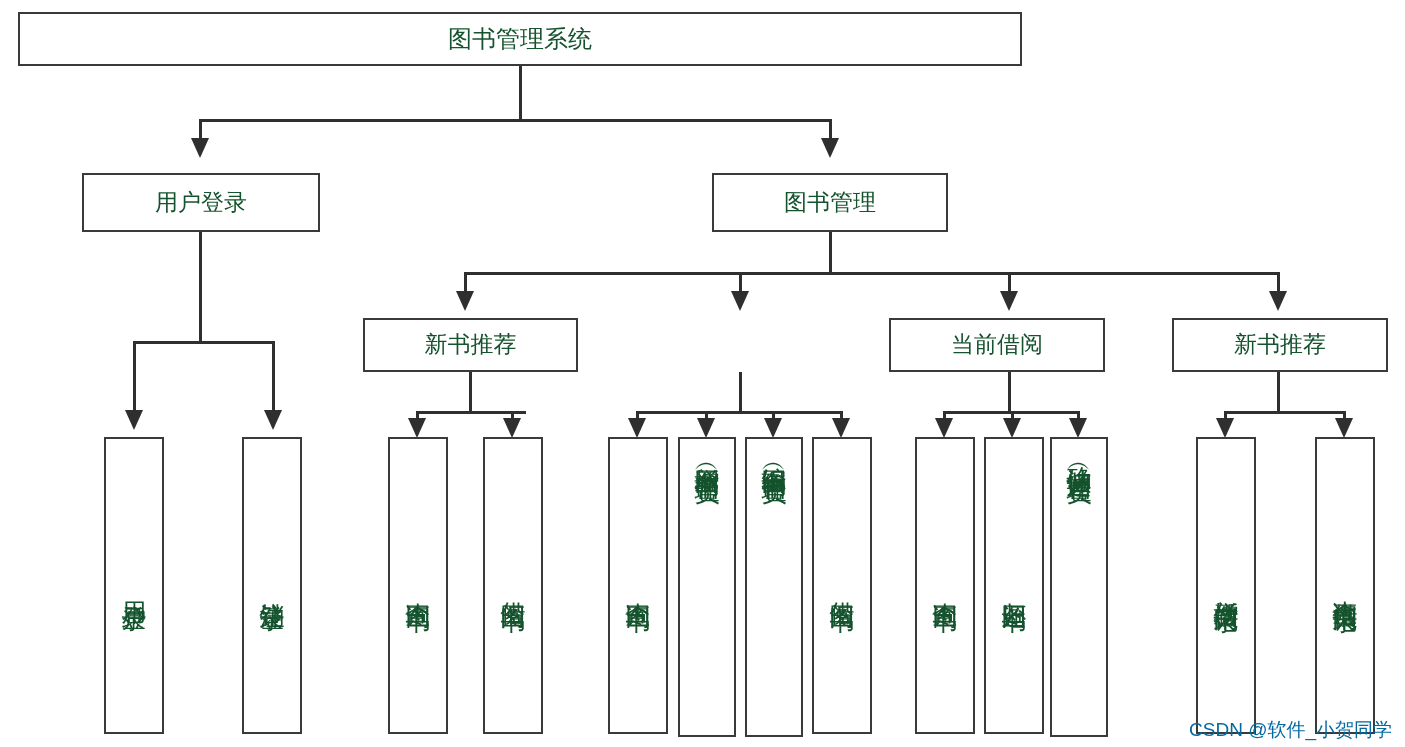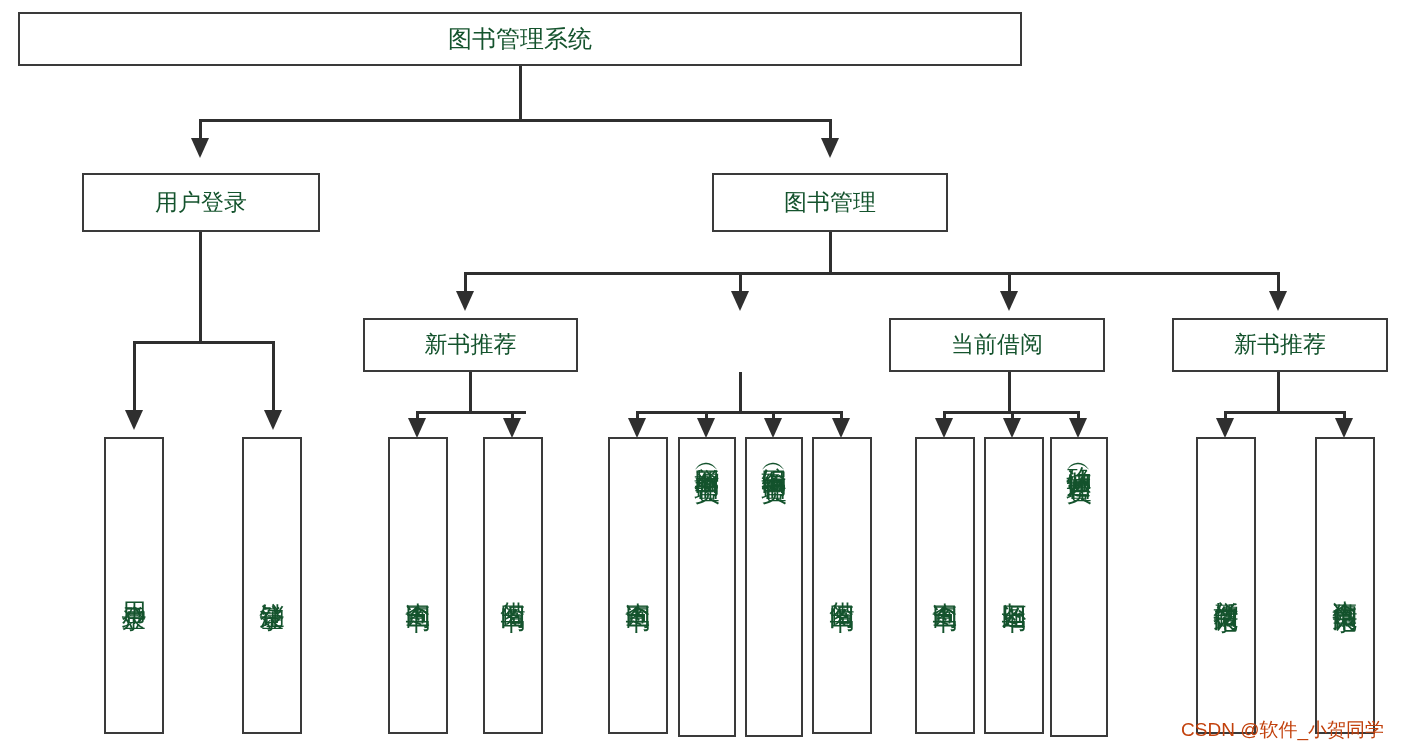--- a/index.html
+++ b/index.html
@@ -74,24 +74,24 @@
     height: 0;
     border-left: 9px solid transparent;
     border-right: 9px solid transparent;
     border-top: 20px solid #2f2f2f;
     z-index: 2;
   }
 
   
   #watermark {
     position: absolute;
-    right: 21px;
+    right: 13px;
     bottom: 4px;
     font-size: 19px;
-    color: #c2410c;
+    color: #0369a1;
     z-index: 5;
     white-space: nowrap;
     font-family: "Liberation Sans", "DejaVu Sans", sans-serif;
   }
 </style>
 </head>
 <body>
 
 <div id="diagram-canvas">
 

